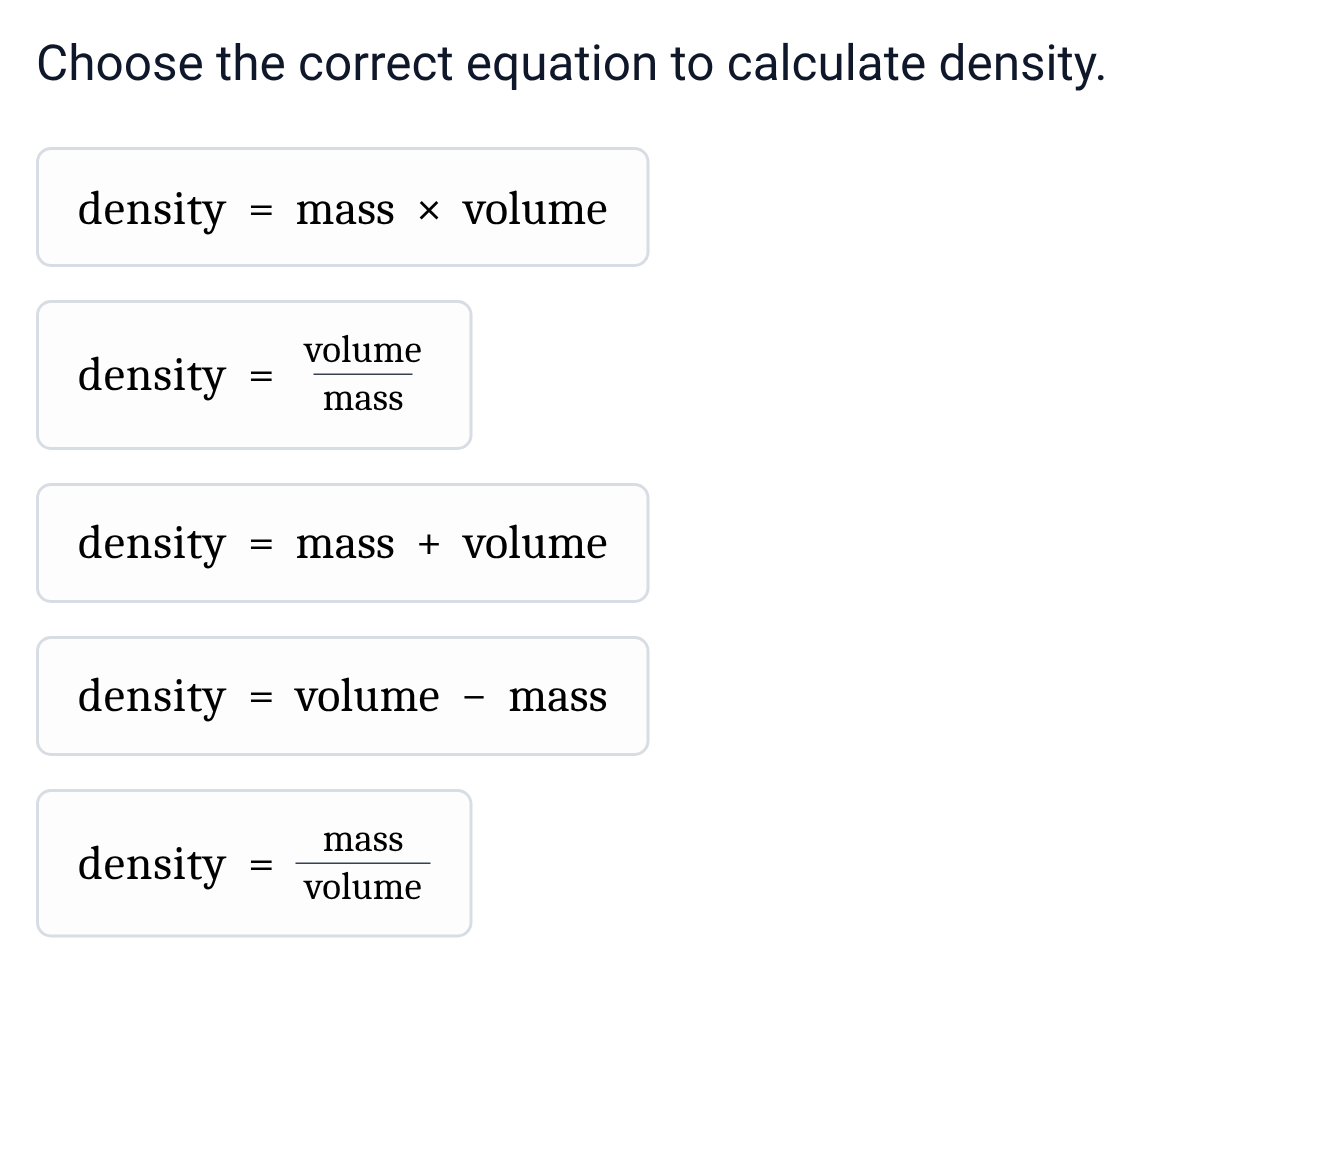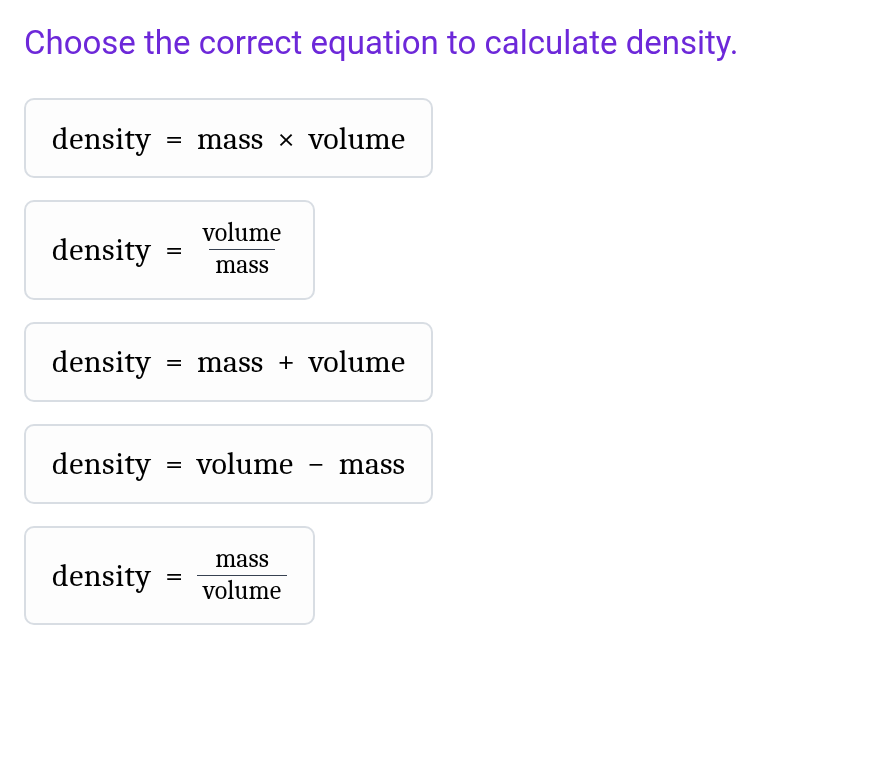--- a/index.html
+++ b/index.html
@@ -9,21 +9,21 @@
     }
     body {
       font-family: -apple-system, BlinkMacSystemFont, "Segoe UI", Roboto, Helvetica, Arial, sans-serif;
       background: #ffffff;
       padding: 20px 24px;
       width: 889px;
       color: #334155;
     }
     .question {
       font-size: 33px;
-      color: #6d28d9;
+      color: #0f172a;
       margin-bottom: 32px;
       line-height: 1.4;
     }
     .options {
       display: flex;
       flex-direction: column;
       gap: 22px;
       align-items: flex-start;
     }
     .option {

